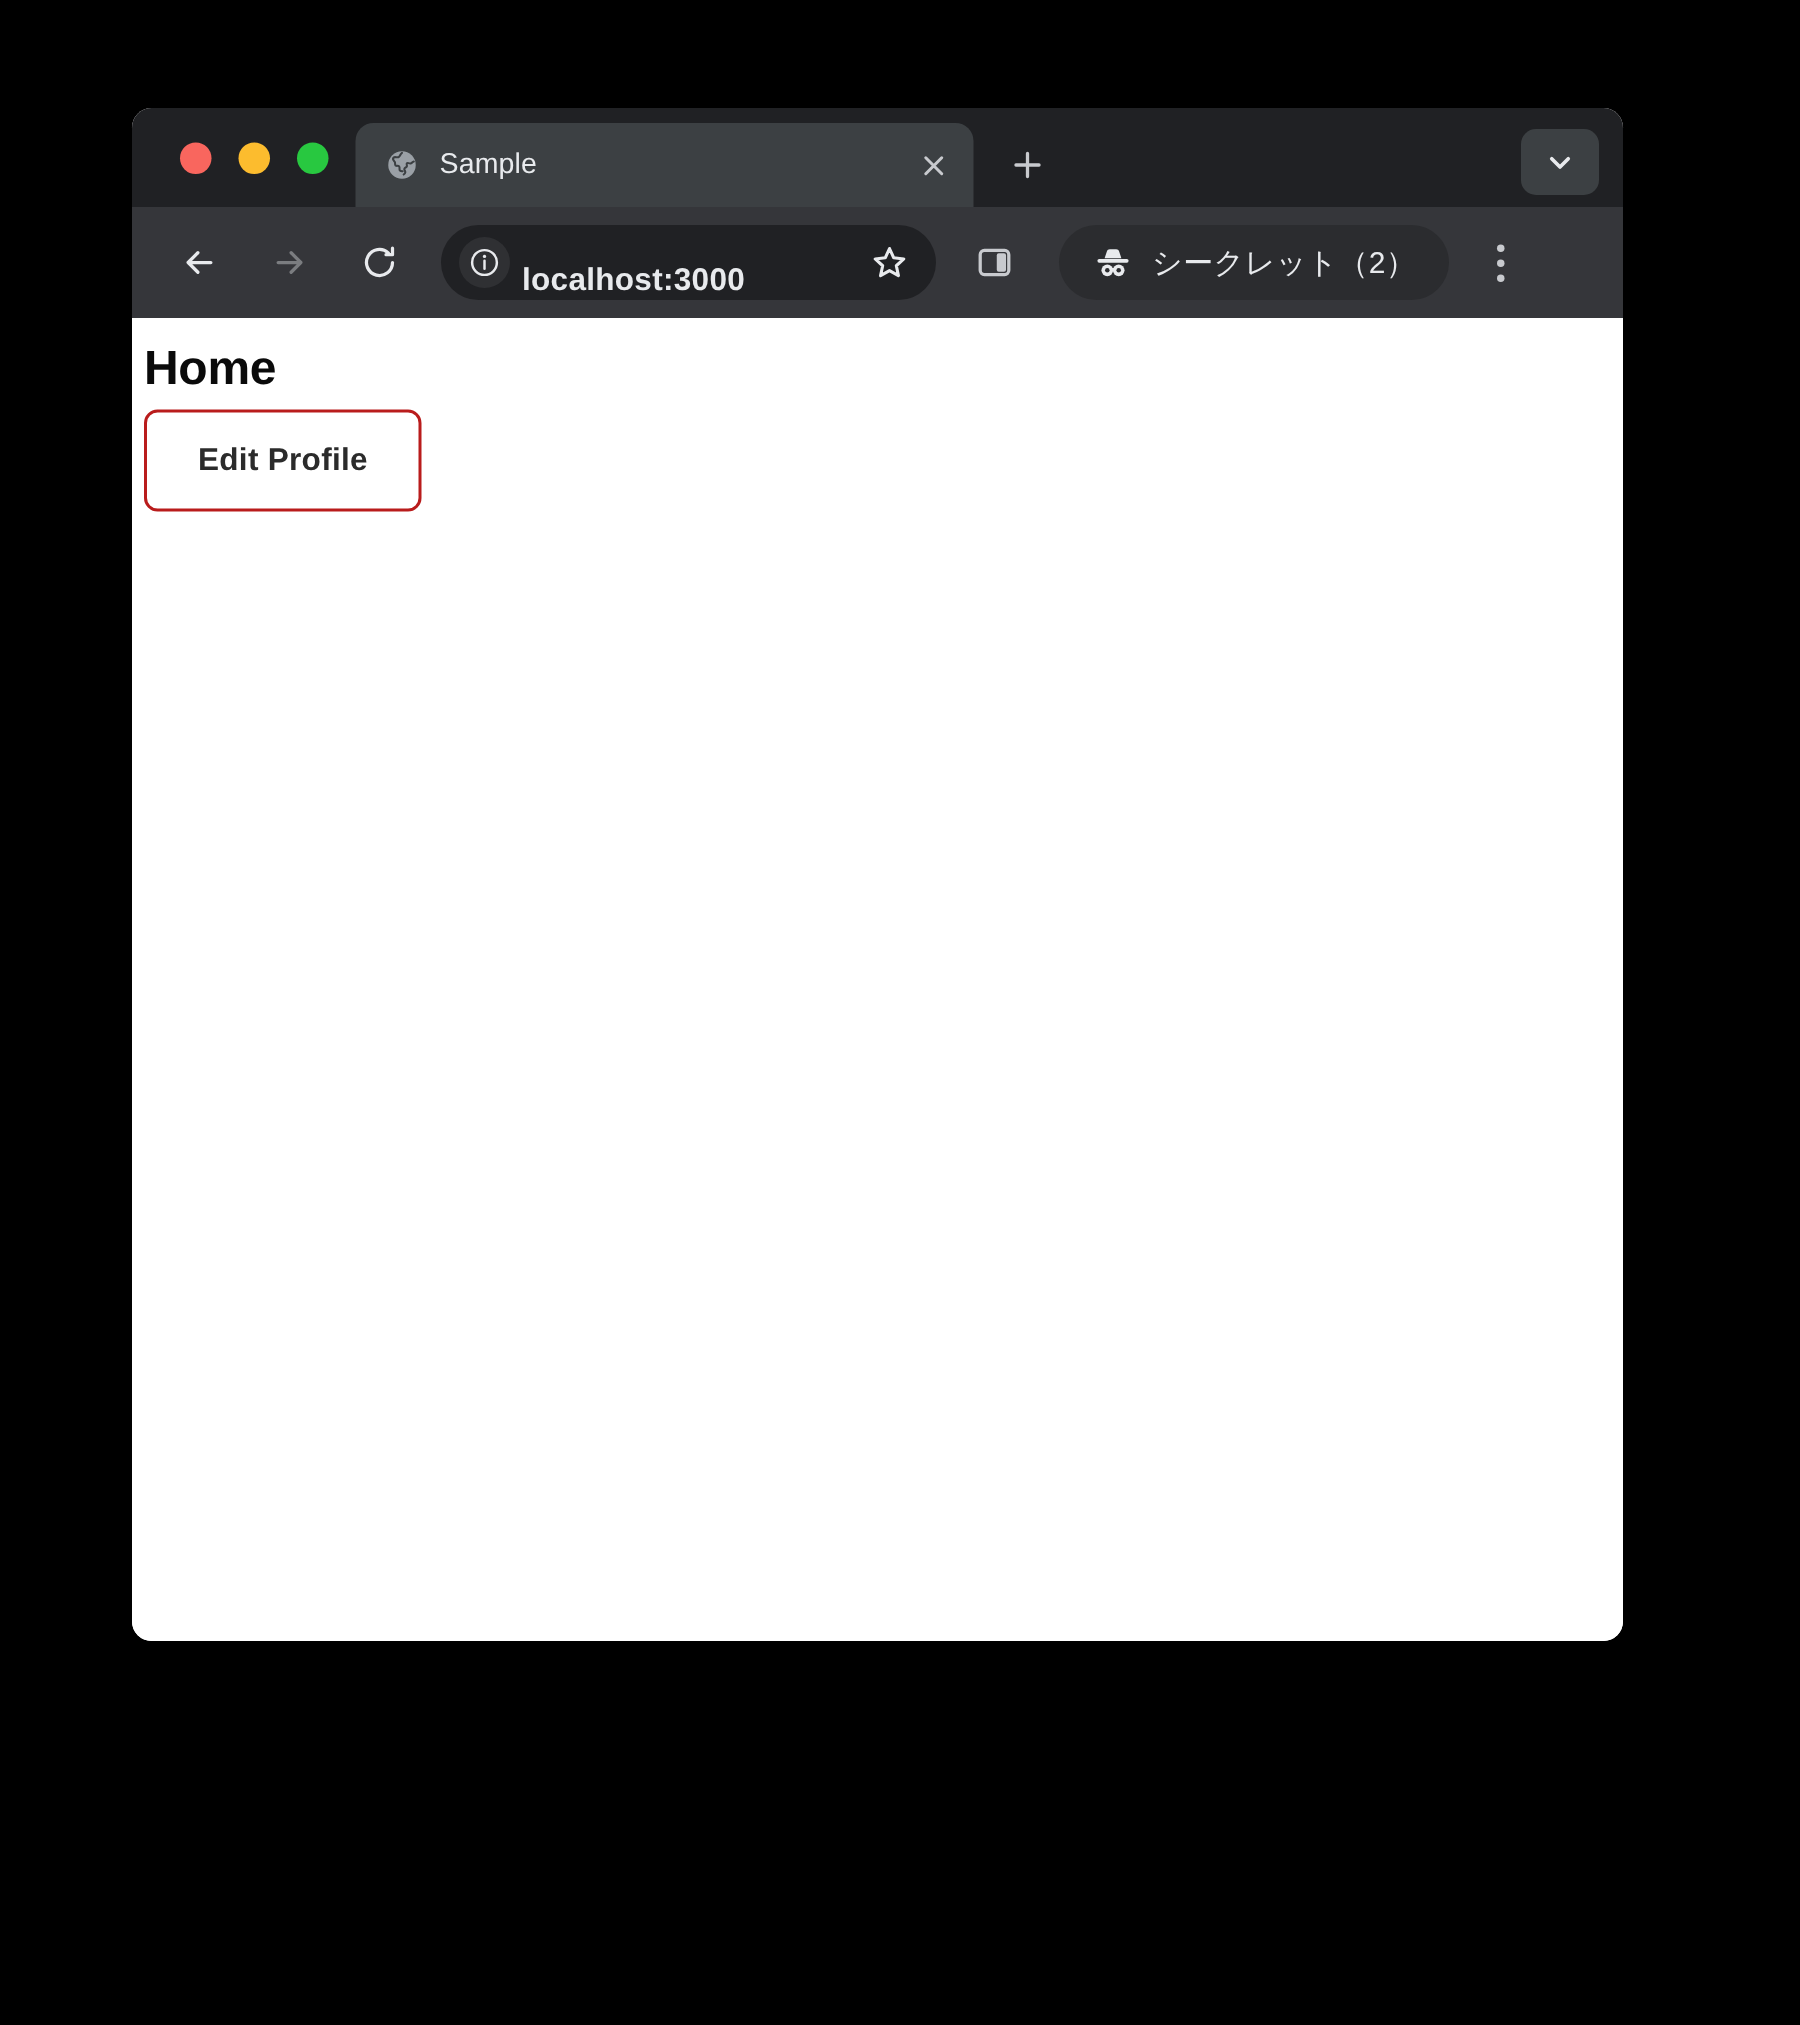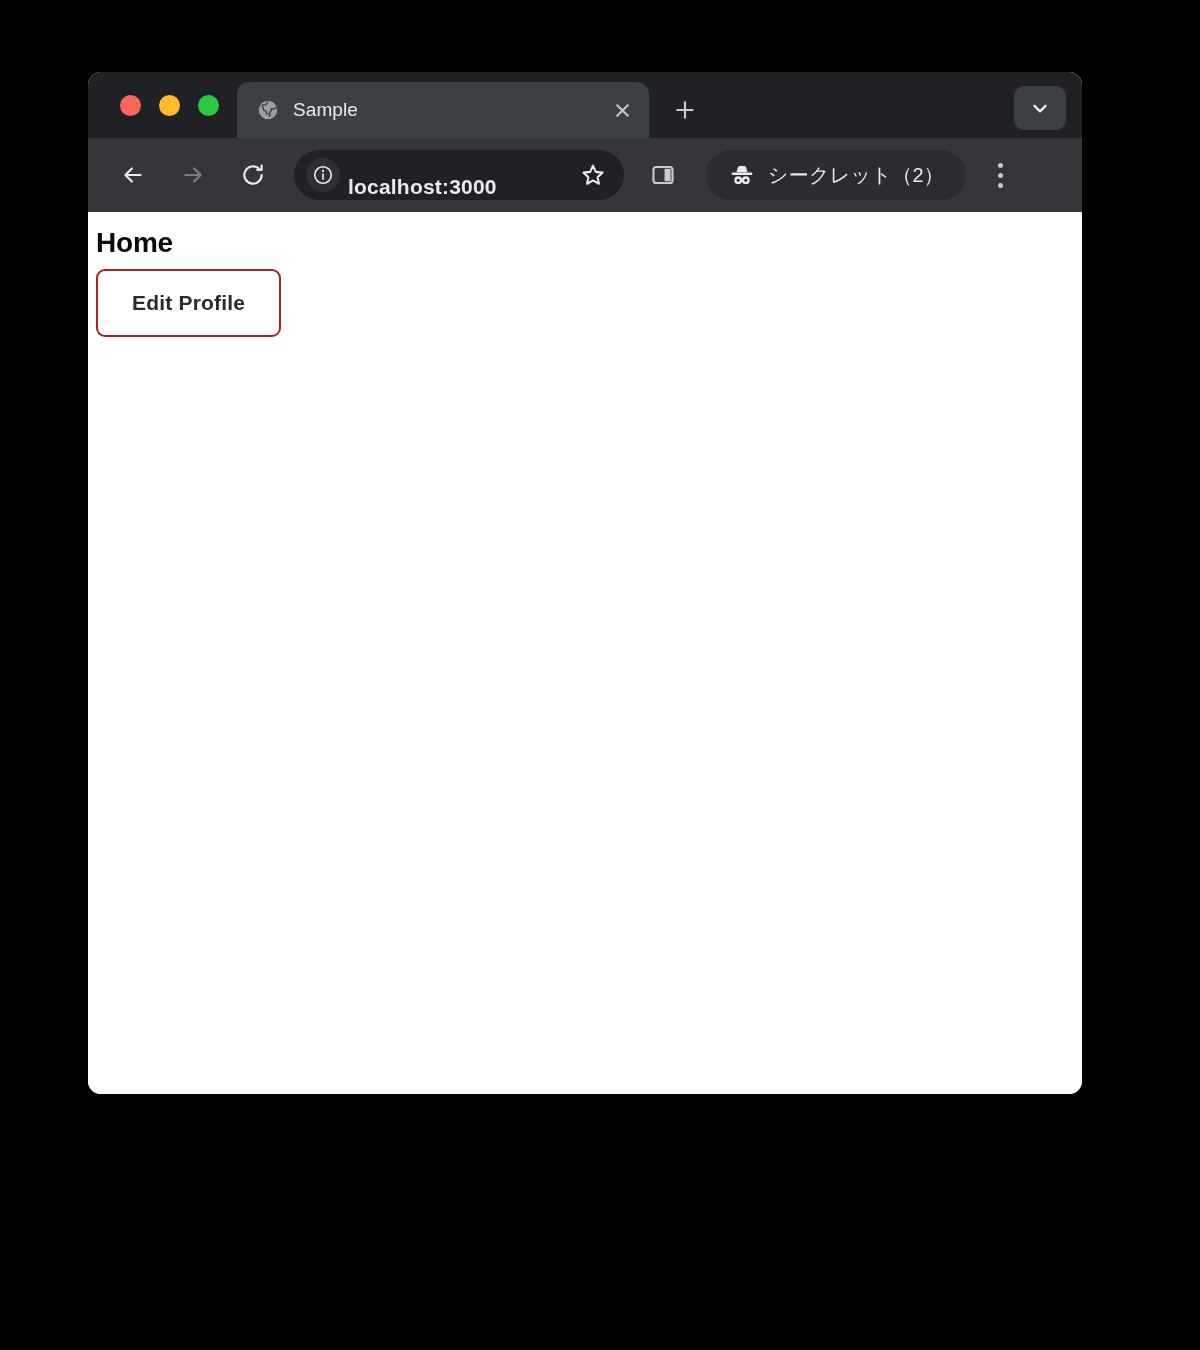--- a/index.html
+++ b/index.html
@@ -223,21 +223,21 @@
 
   
   .page-content {
     flex: 1 1 auto;
     background: #ffffff;
     padding: 16px 8px 8px 8px;
     box-sizing: border-box;
     overflow: hidden;
   }
   .page-heading {
-    font-size: 28px;
+    font-size: 32px;
     font-weight: 700;
     color: #0a0a0a;
     margin: 0 0 10px 0;
     line-height: 1.1;
     letter-spacing: -0.2px;
   }
   .greeting-line {
     font-size: 21px;
     line-height: 1.25;
     margin: 0 0 14px 0;

